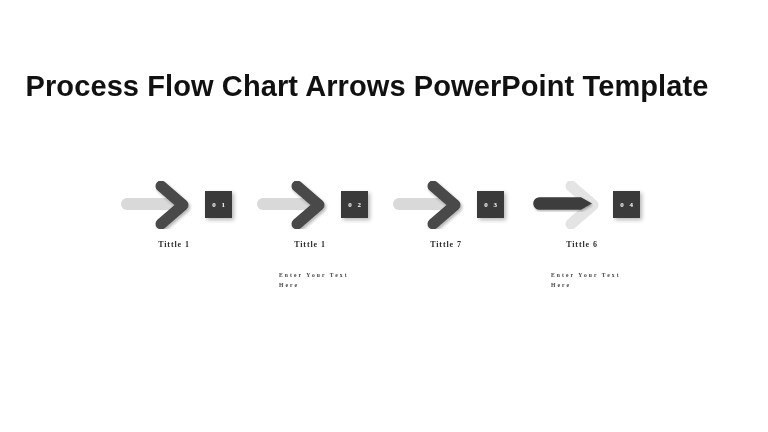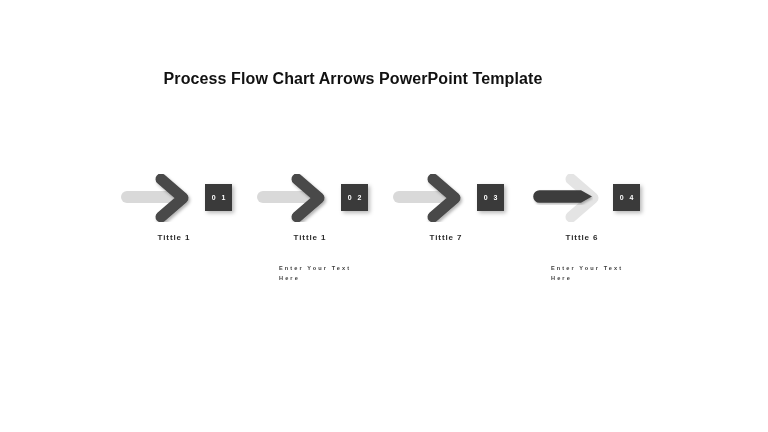--- a/index.html
+++ b/index.html
@@ -11,38 +11,39 @@
     height: 432px;
     background: #ffffff;
     font-family: "Liberation Sans", sans-serif;
     overflow: hidden;
     position: relative;
   }
 
   
   #slide-title {
     position: absolute;
-    left: 2px;
+    left: 16px;
     top: 70px;
     width: 702px;
     text-align: center;
-    font-size: 16px;
+    font-size: 29px;
     font-weight: bold;
     color: #111111;
     letter-spacing: 0.1px;
     white-space: nowrap;
   }
 
   
   #diagram {
     position: absolute;
     left: 115px;
-    top: 170px;
+    top: 177px;
     width: 545px;
     height: 130px;
+    font-family: Liberation Serif, serif;
   }
 
   .step {
     position: absolute;
     top: 0;
     width: 135px;
     height: 130px;
   }
   .step[data-index="0"] { left: 0px; }
   .step[data-index="1"] { left: 136px; }

